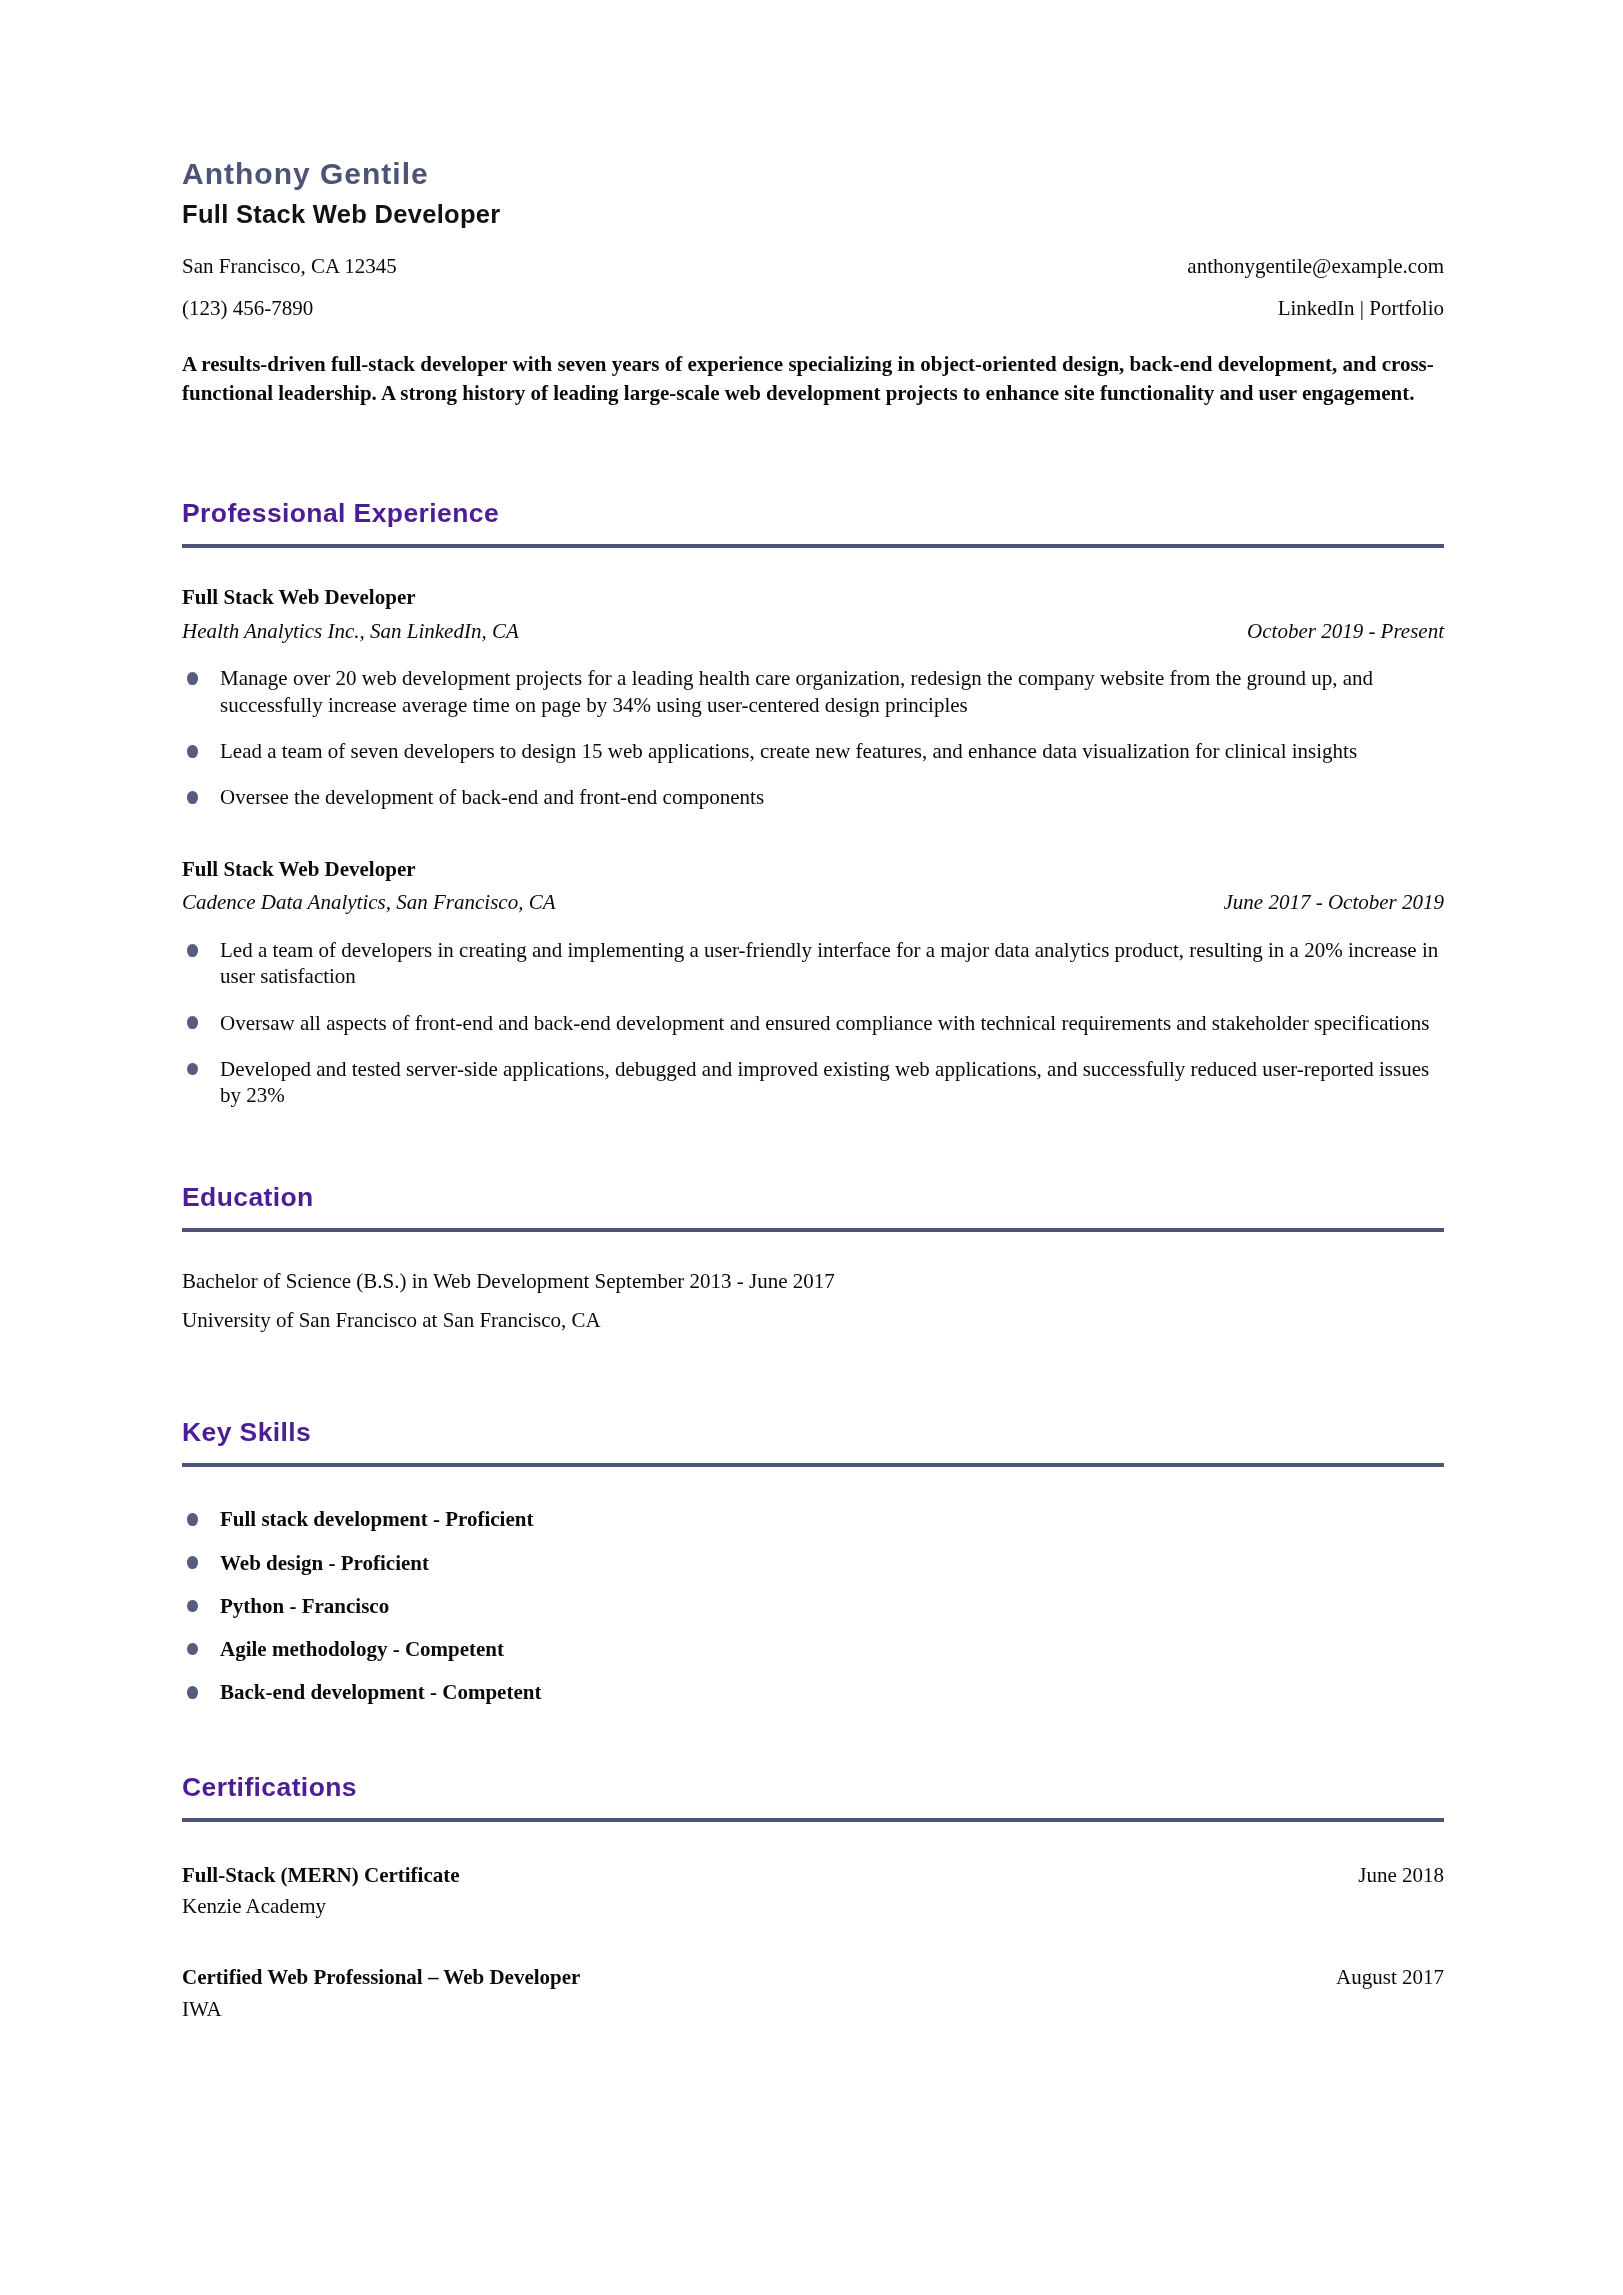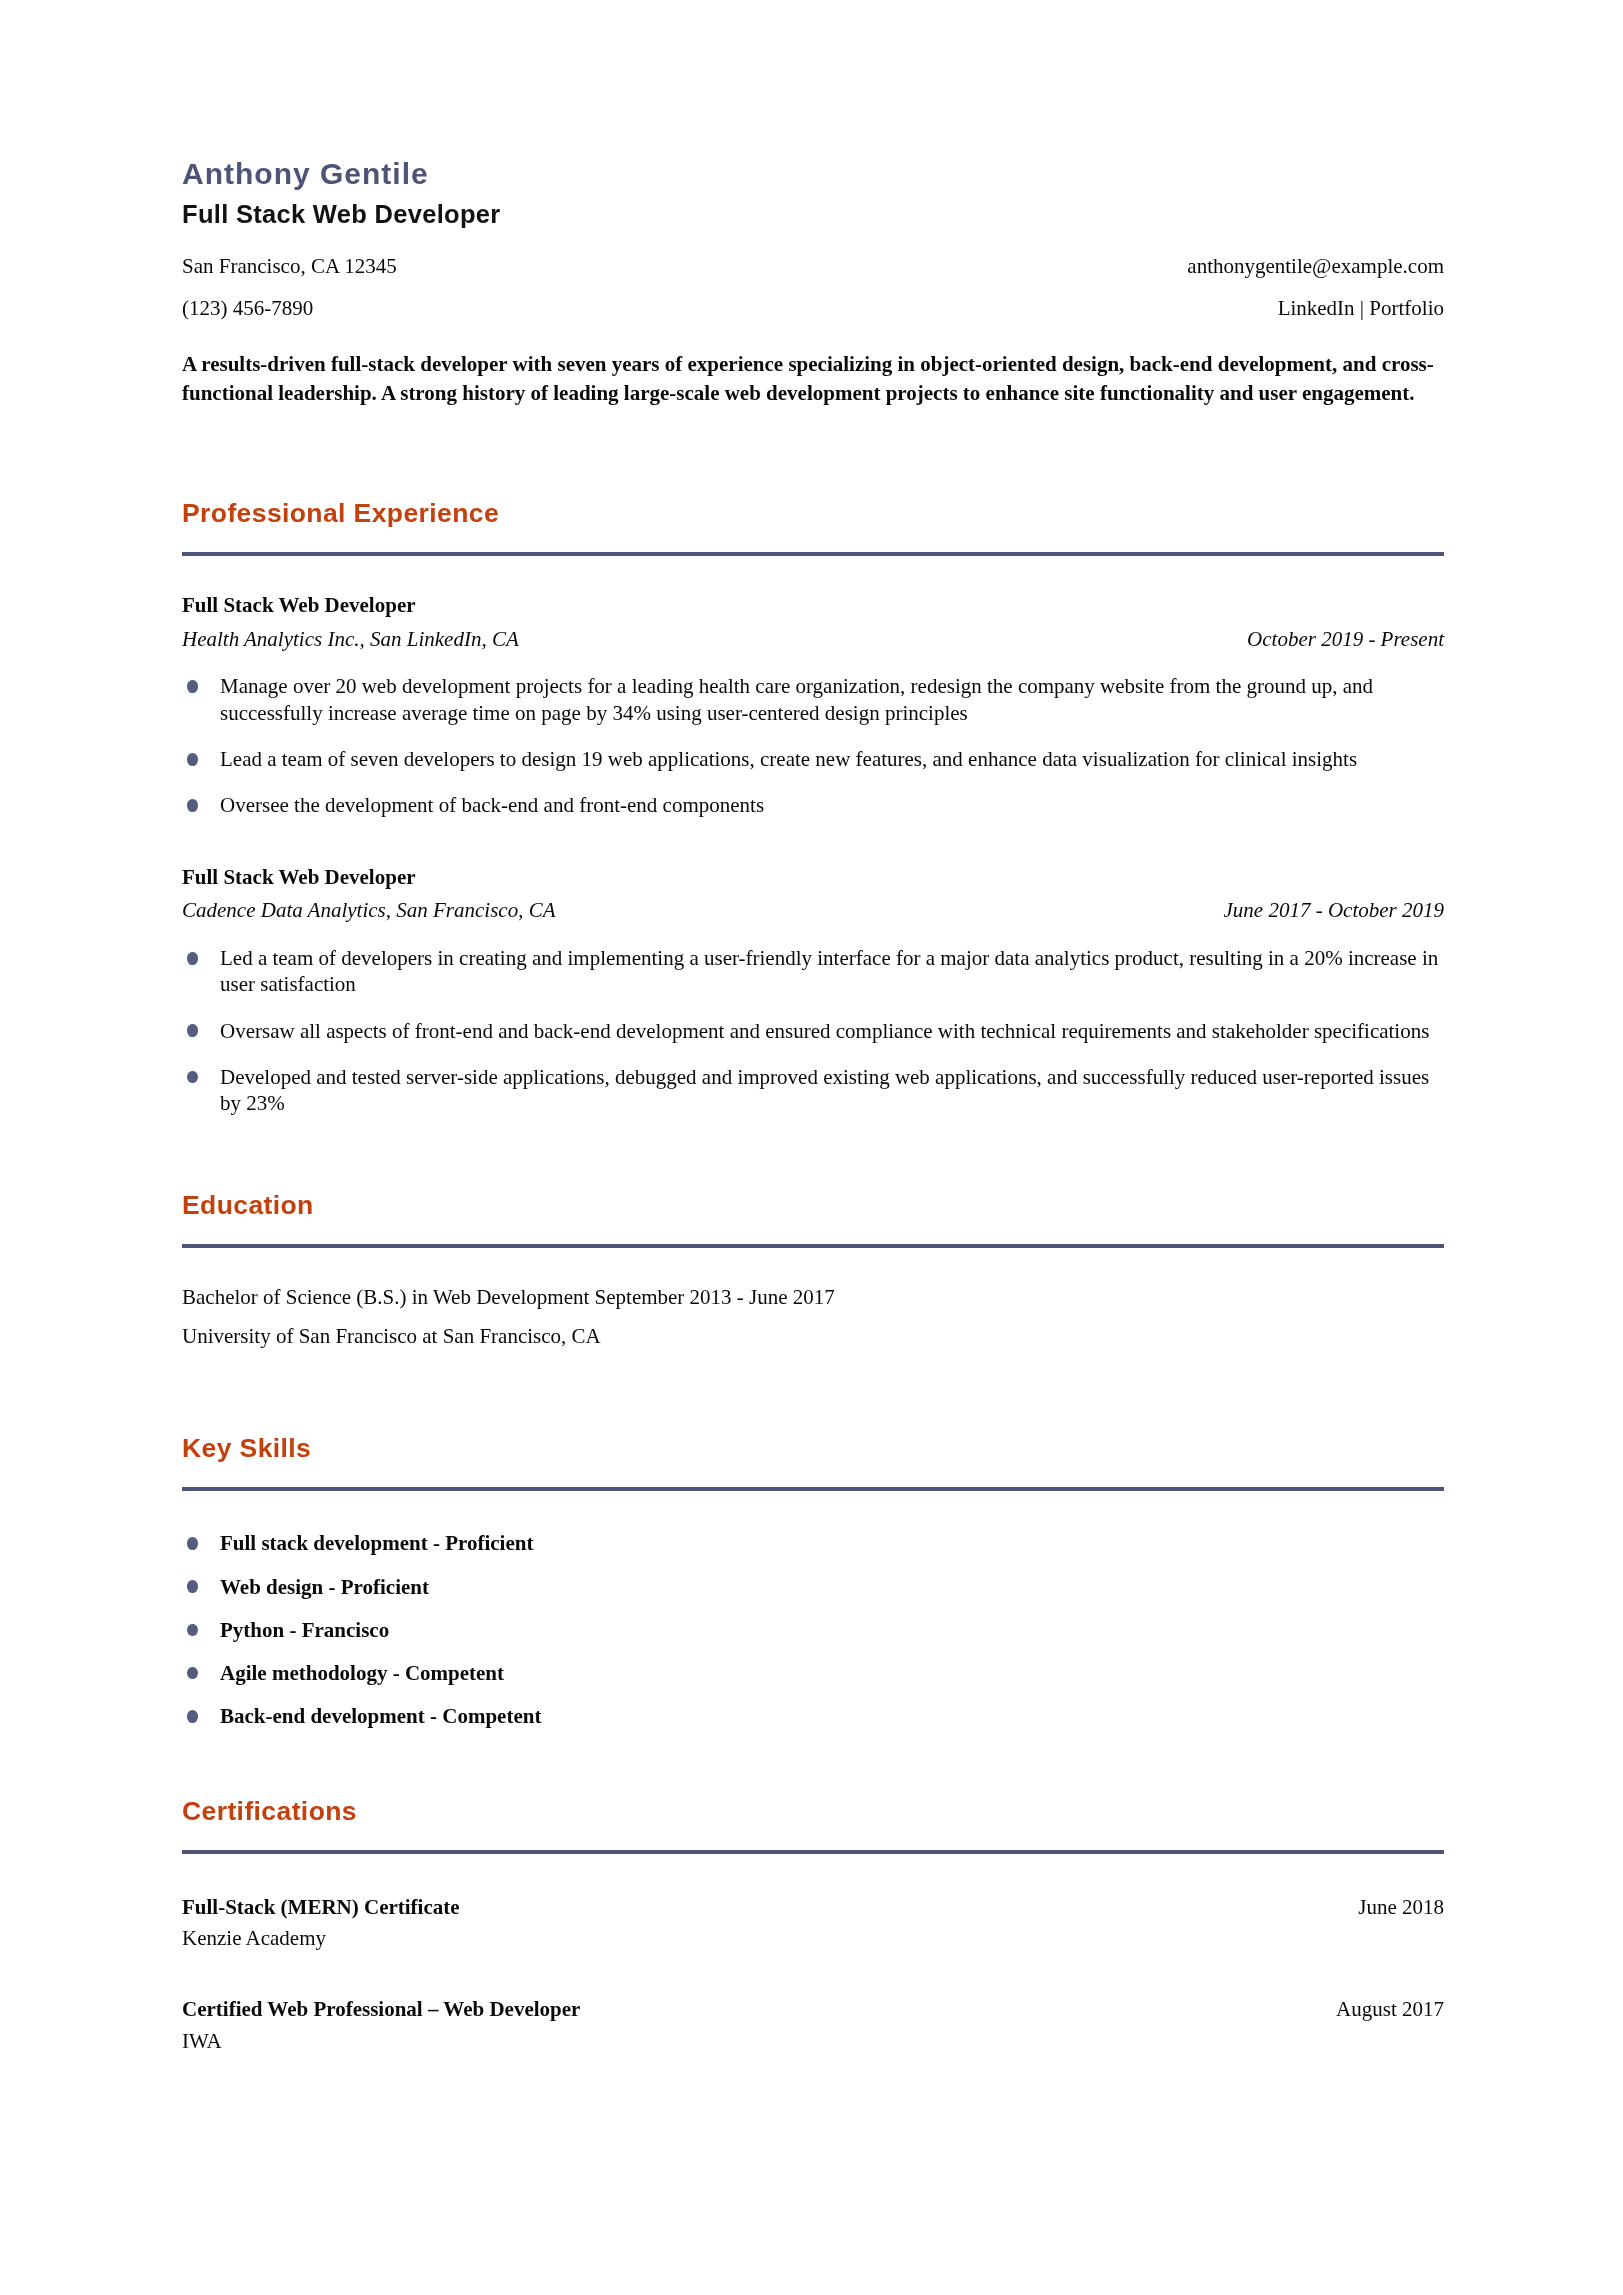--- a/index.html
+++ b/index.html
@@ -43,23 +43,23 @@
     font-size: 21px;
     line-height: 29px;
     margin: 29px 0 0 0;
   }
   
   .sec-h {
     font-family: "Liberation Sans", sans-serif;
     font-size: 26.5px;
     font-weight: bold;
     letter-spacing: 0.4px;
-    color: #c2410c;
+    color: #4c1d95;
     margin: 0;
-    padding-bottom: 23px;
+    padding-bottom: 15px;
     border-bottom: 4.9px solid #4d5477;
   }
   .section-experience    { margin-top: 90px; }
   .section-education     { margin-top: 73px; }
   .section-skills        { margin-top: 84px; }
   .section-certifications{ margin-top: 66px; }
 
   
   .job      { margin-top: 37px; }
   .job + .job { margin-top: 46px; }
@@ -137,21 +137,21 @@
     <h3 class="sec-h">Professional Experience</h3>
 
     <div class="job">
       <div class="job-title">Full Stack Web Developer</div>
       <div class="job-meta">
         <span>Health Analytics Inc., San LinkedIn, CA</span>
         <span>October 2019 - Present</span>
       </div>
       <ul class="bullets">
         <li><span class="dot"></span><span>Manage over 20 web development projects for a leading health care organization, redesign the company website from the ground up, and successfully increase average time on page by 34% using user-centered design principles</span></li>
-        <li><span class="dot"></span><span>Lead a team of seven developers to design 19 web applications, create new features, and enhance data visualization for clinical insights</span></li>
+        <li><span class="dot"></span><span>Lead a team of seven developers to design 15 web applications, create new features, and enhance data visualization for clinical insights</span></li>
         <li><span class="dot"></span><span>Oversee the development of back-end and front-end components</span></li>
       </ul>
     </div>
 
     <div class="job">
       <div class="job-title">Full Stack Web Developer</div>
       <div class="job-meta">
         <span>Cadence Data Analytics, San Francisco, CA</span>
         <span>June 2017 - October 2019</span>
       </div>

